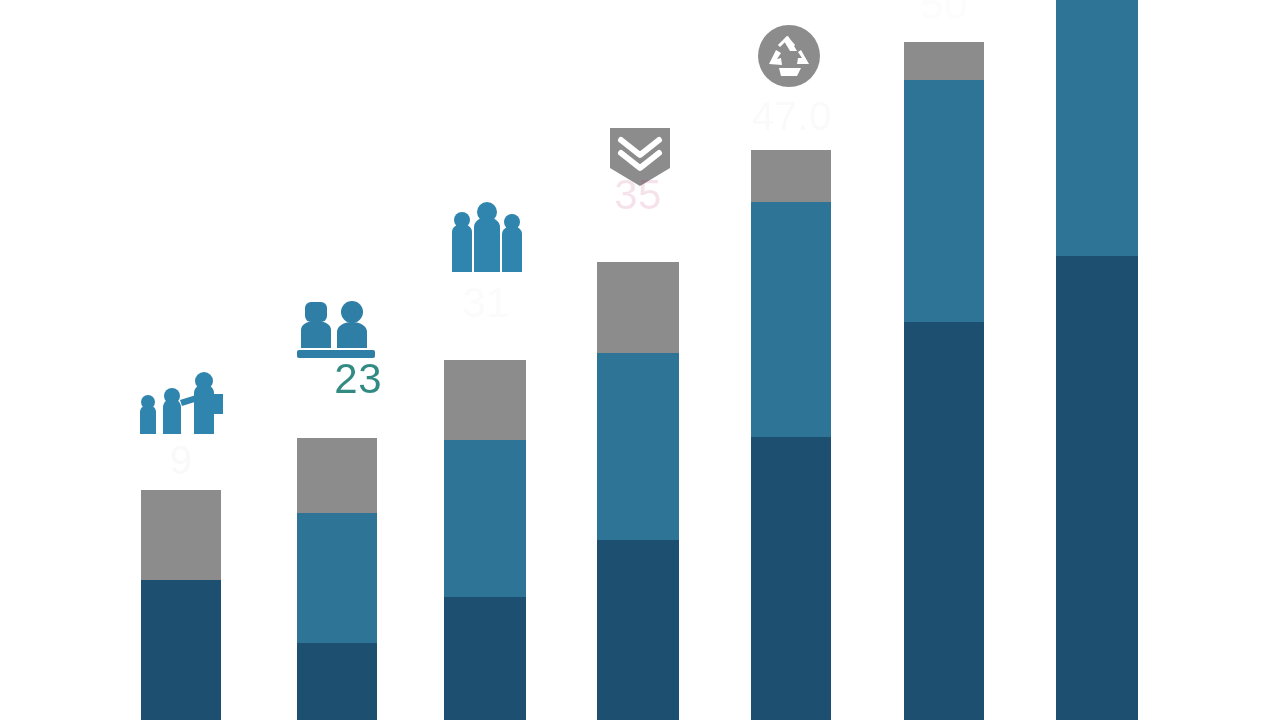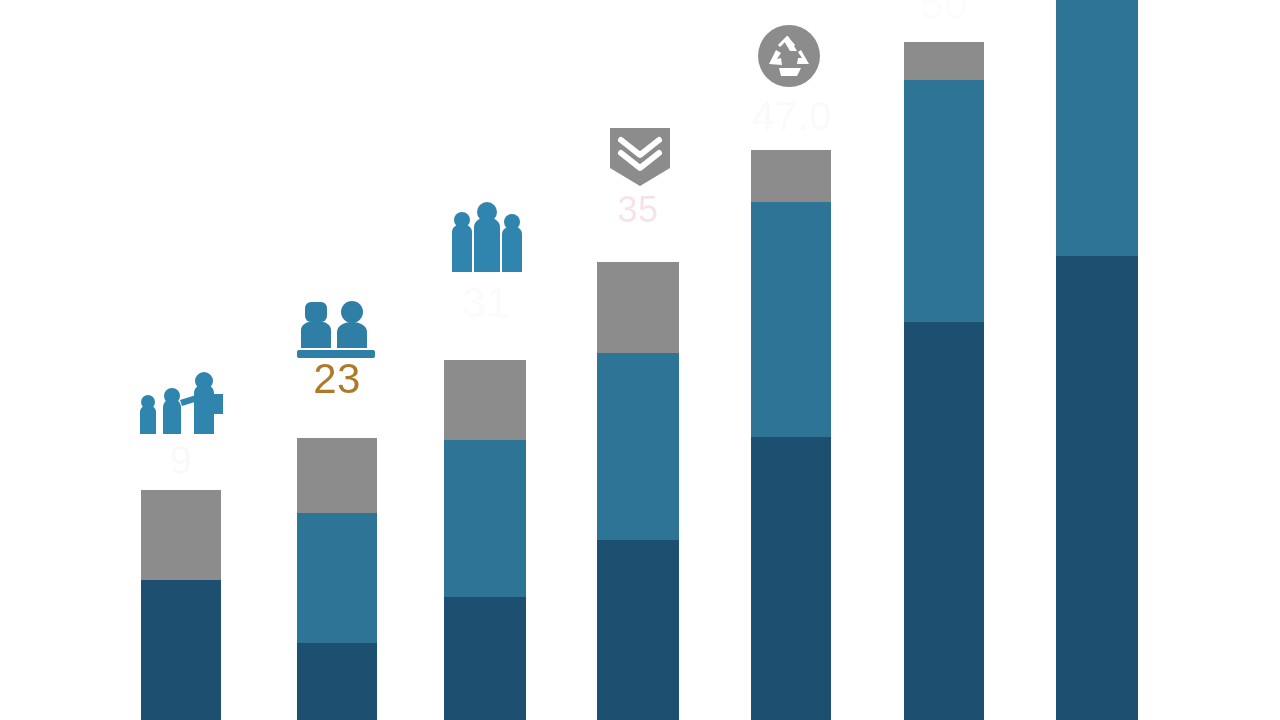--- a/index.html
+++ b/index.html
@@ -87,21 +87,21 @@
       <svg width="78" height="60" viewBox="0 0 78 60">
       <g fill="#2f7ea6">
         <rect x="8" y="4" width="22" height="20" rx="6"></rect>
         <path d="M4 32c0-5 5-9 15-9s15 4 15 9v18H4z"></path>
         <circle cx="55" cy="14" r="11"></circle>
         <path d="M40 34c0-5.5 6-10 15-10s15 4.5 15 10v16H40z"></path>
         <rect x="0" y="52" width="78" height="8" rx="2"></rect>
       </g>
     </svg>
     </div>
-    <div class="value-label" style="left: 292px; top: 358px; width: 90px; font-size: 42px; color: #a16207; opacity: 0.85;">23</div>
+    <div class="value-label" style="left: 292px; top: 358px; width: 90px; font-size: 42px; color: #0f766e; opacity: 0.85; text-align: right;">23</div>
     <div class="bar" style="left: 444px; width: 82px; top: 360px; height: 360px;">
       <div class="seg seg-gray" style="height: 80px;"></div>
       <div class="seg seg-mid" style="height: 157px;"></div>
       <div class="seg seg-dark" style="height: 123px;"></div>
     </div>
     <div class="icon-wrap" style="left: 447px; top: 202px; width: 80px; height: 70px;">
       <svg width="80" height="70" viewBox="0 0 80 70">
       <g fill="#2f85ad">
         <circle cx="15" cy="18" r="8"></circle>
         <path d="M5 30c0-4.5 4.5-8 10-8s10 3.5 10 8v40H5z"></path>
@@ -120,21 +120,21 @@
     </div>
     <div class="icon-wrap" style="left: 608px; top: 126px; width: 64px; height: 62px;">
       <svg width="64" height="62" viewBox="0 0 64 62">
       <path d="M2 2h60v40L32 60 2 42z" fill="#8c8c8c"></path>
       <g fill="none" stroke="#ffffff" stroke-width="6" stroke-linecap="round" stroke-linejoin="round">
         <polyline points="13,14 32,29 51,14"></polyline>
         <polyline points="13,27 32,42 51,27"></polyline>
       </g>
     </svg>
     </div>
-    <div class="value-label" style="left: 592px; top: 192px; width: 92px; font-size: 36px; color: #be185d; opacity: 0.12;">35</div>
+    <div class="value-label" style="left: 592px; top: 174px; width: 92px; font-size: 42px; color: #be185d; opacity: 0.12;">35</div>
     <div class="bar" style="left: 751px; width: 80px; top: 150px; height: 570px;">
       <div class="seg seg-gray" style="height: 52px;"></div>
       <div class="seg seg-mid" style="height: 235px;"></div>
       <div class="seg seg-dark" style="height: 283px;"></div>
     </div>
     <div class="icon-wrap" style="left: 757px; top: 24px; width: 64px; height: 64px;">
       <svg width="64" height="64" viewBox="0 0 64 64">
       <circle cx="32" cy="32" r="31" fill="#8c8c8c"></circle>
       <g fill="#ffffff">
         <path d="M31 12l9 15h-7l-6-10z"></path>

